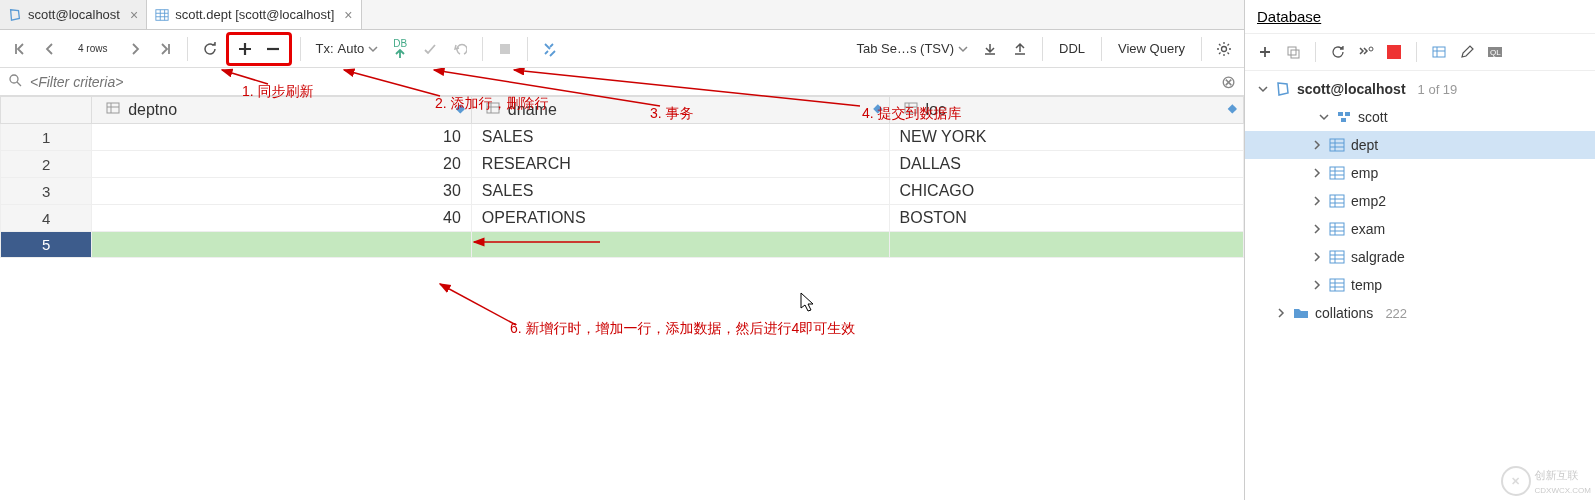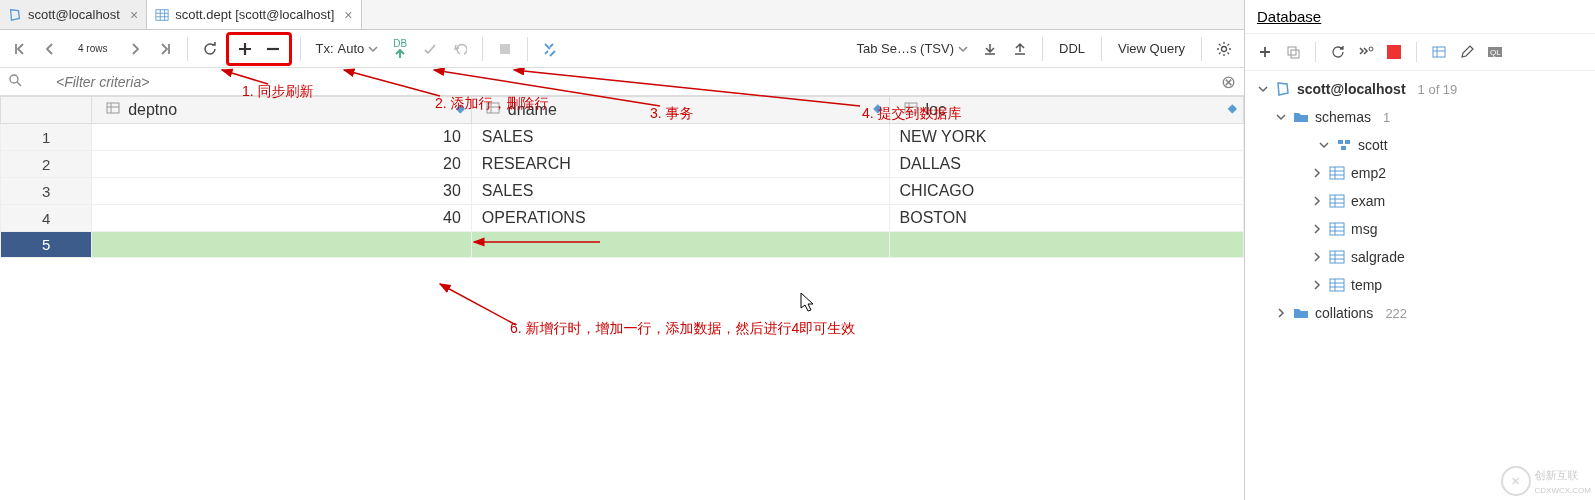--- a/index.html
+++ b/index.html
@@ -19,21 +19,21 @@
     .tb-btn { display: flex; align-items: center; justify-content: center; width: 28px; height: 28px; cursor: pointer; color: #c2410c; }
     .tb-sep { width: 1px; height: 24px; background: #ddd; margin: 0 6px; }
     .tb-text { padding: 0 8px; font-size: 13px; color: #333; }
     .tb-drop { display: flex; align-items: center; gap: 4px; padding: 0 6px; cursor: pointer; }
     .tb-drop svg.caret { width: 10px; height: 10px; }
     .row-count { padding: 0 12px; font-size: 10px; }
     .highlight-box { border: 3px solid #e60000; border-radius: 4px; display: flex; padding: 0 2px; }
     
     
     .filter-bar { display: flex; align-items: center; height: 28px; padding: 0 8px; gap: 8px; border-bottom: 1px solid #ddd; }
-    .filter-input { flex: 1; border: none; outline: none; font-style: italic; color: #888; font-size: 14px; margin-left: 26px; }
+    .filter-input { flex: 1; border: none; outline: none; font-style: italic; color: #888; font-size: 14px; }
     .filter-clear { color: #888; cursor: pointer; font-size: 18px; }
     
     
     .data-table { border-collapse: collapse; font-family: Consolas, "Courier New", monospace; font-size: 16px; }
     .data-table th { background: #f5f5f5; border: 1px solid #ddd; padding: 4px 14px; font-weight: normal; text-align: left; position: relative; }
     .data-table th .col-icon { margin-right: 8px; }
     .data-table th .sort-icon { position: absolute; right: 6px; color: #5b9bd5; font-size: 12px; }
     .data-table td { border: 1px solid #eee; padding: 4px 10px; }
     .row-num { background: #f5f5f5; text-align: center; width: 36px; font-family: -apple-system, Arial; font-size: 15px; color: #444; }
     .col-deptno { text-align: right; width: 150px; }
@@ -373,128 +373,130 @@
           </svg>
         </span>
       <span class="tree-icon">
           <svg viewBox="0 0 16 16">
             <path d="M3 2 L12 3 L13 12 L4 14 Z" fill="none" stroke="#5b9bd5" stroke-width="1.5"></path>
           </svg>
         </span>
       <span class="tree-label bold">scott@localhost</span>
       <span class="tree-count">1 of 19</span>
     </div>
-    <div class="tree-row indent-1">
-      <span class="tree-arrow">
-          <svg viewBox="0 0 10 10">
-            <path d="M1 3l4 4 4-4" fill="none" stroke="#666" stroke-width="1.5"></path>
-          </svg>
-        </span>
-      <span class="tree-icon">
-          <svg viewBox="0 0 16 16">
-            <path d="M1 4h5l2 2h7v7H1z" fill="#5b9bd5"></path>
-          </svg>
-        </span>
-      <span class="tree-label">schemas</span>
-      <span class="tree-count">1</span>
-    </div>
     <div class="tree-row indent-2">
       <span class="tree-arrow">
           <svg viewBox="0 0 10 10">
             <path d="M1 3l4 4 4-4" fill="none" stroke="#666" stroke-width="1.5"></path>
           </svg>
         </span>
       <span class="tree-icon">
           <svg viewBox="0 0 16 16">
             <rect x="2" y="3" width="5" height="4" fill="#5b9bd5"></rect>
             <rect x="9" y="3" width="5" height="4" fill="#5b9bd5"></rect>
             <rect x="5" y="9" width="5" height="4" fill="#5b9bd5"></rect>
           </svg>
         </span>
       <span class="tree-label">scott</span>
     </div>
     <div id="table-nodes">
-        <div class="tree-row indent-3">
+        <div class="tree-row indent-3 selected">
           <span class="tree-arrow">
             <svg viewBox="0 0 10 10">
               <path d="M3 1l4 4-4 4" fill="none" stroke="#666" stroke-width="1.5"></path>
             </svg>
           </span>
     <span class="tree-icon">
             <svg viewBox="0 0 16 16">
               <rect x="1" y="2" width="14" height="12" fill="none" stroke="#5b9bd5"></rect>
               <line x1="1" y1="6" x2="15" y2="6" stroke="#5b9bd5"></line>
               <line x1="1" y1="10" x2="15" y2="10" stroke="#5b9bd5"></line>
               <line x1="6" y1="2" x2="6" y2="14" stroke="#5b9bd5"></line>
             </svg>
           </span>
-    <span class="tree-label">emp2</span>
+    <span class="tree-label">dept</span>
         </div>
         <div class="tree-row indent-3">
           <span class="tree-arrow">
             <svg viewBox="0 0 10 10">
               <path d="M3 1l4 4-4 4" fill="none" stroke="#666" stroke-width="1.5"></path>
             </svg>
           </span>
     <span class="tree-icon">
             <svg viewBox="0 0 16 16">
               <rect x="1" y="2" width="14" height="12" fill="none" stroke="#5b9bd5"></rect>
               <line x1="1" y1="6" x2="15" y2="6" stroke="#5b9bd5"></line>
               <line x1="1" y1="10" x2="15" y2="10" stroke="#5b9bd5"></line>
               <line x1="6" y1="2" x2="6" y2="14" stroke="#5b9bd5"></line>
             </svg>
           </span>
-    <span class="tree-label">exam</span>
+    <span class="tree-label">emp</span>
         </div>
         <div class="tree-row indent-3">
           <span class="tree-arrow">
             <svg viewBox="0 0 10 10">
               <path d="M3 1l4 4-4 4" fill="none" stroke="#666" stroke-width="1.5"></path>
             </svg>
           </span>
     <span class="tree-icon">
             <svg viewBox="0 0 16 16">
               <rect x="1" y="2" width="14" height="12" fill="none" stroke="#5b9bd5"></rect>
               <line x1="1" y1="6" x2="15" y2="6" stroke="#5b9bd5"></line>
               <line x1="1" y1="10" x2="15" y2="10" stroke="#5b9bd5"></line>
               <line x1="6" y1="2" x2="6" y2="14" stroke="#5b9bd5"></line>
             </svg>
           </span>
-    <span class="tree-label">msg</span>
+    <span class="tree-label">emp2</span>
         </div>
         <div class="tree-row indent-3">
           <span class="tree-arrow">
             <svg viewBox="0 0 10 10">
               <path d="M3 1l4 4-4 4" fill="none" stroke="#666" stroke-width="1.5"></path>
             </svg>
           </span>
     <span class="tree-icon">
             <svg viewBox="0 0 16 16">
               <rect x="1" y="2" width="14" height="12" fill="none" stroke="#5b9bd5"></rect>
               <line x1="1" y1="6" x2="15" y2="6" stroke="#5b9bd5"></line>
               <line x1="1" y1="10" x2="15" y2="10" stroke="#5b9bd5"></line>
               <line x1="6" y1="2" x2="6" y2="14" stroke="#5b9bd5"></line>
             </svg>
           </span>
-    <span class="tree-label">salgrade</span>
+    <span class="tree-label">exam</span>
         </div>
         <div class="tree-row indent-3">
           <span class="tree-arrow">
             <svg viewBox="0 0 10 10">
               <path d="M3 1l4 4-4 4" fill="none" stroke="#666" stroke-width="1.5"></path>
             </svg>
           </span>
     <span class="tree-icon">
             <svg viewBox="0 0 16 16">
               <rect x="1" y="2" width="14" height="12" fill="none" stroke="#5b9bd5"></rect>
               <line x1="1" y1="6" x2="15" y2="6" stroke="#5b9bd5"></line>
               <line x1="1" y1="10" x2="15" y2="10" stroke="#5b9bd5"></line>
               <line x1="6" y1="2" x2="6" y2="14" stroke="#5b9bd5"></line>
             </svg>
           </span>
+    <span class="tree-label">salgrade</span>
+        </div>
+        <div class="tree-row indent-3">
+          <span class="tree-arrow">
+            <svg viewBox="0 0 10 10">
+              <path d="M3 1l4 4-4 4" fill="none" stroke="#666" stroke-width="1.5"></path>
+            </svg>
+          </span>
+    <span class="tree-icon">
+            <svg viewBox="0 0 16 16">
+              <rect x="1" y="2" width="14" height="12" fill="none" stroke="#5b9bd5"></rect>
+              <line x1="1" y1="6" x2="15" y2="6" stroke="#5b9bd5"></line>
+              <line x1="1" y1="10" x2="15" y2="10" stroke="#5b9bd5"></line>
+              <line x1="6" y1="2" x2="6" y2="14" stroke="#5b9bd5"></line>
+            </svg>
+          </span>
     <span class="tree-label">temp</span>
         </div>
       </div>
     <div class="tree-row indent-1">
       <span class="tree-arrow">
           <svg viewBox="0 0 10 10">
             <path d="M3 1l4 4-4 4" fill="none" stroke="#666" stroke-width="1.5"></path>
           </svg>
         </span>
       <span class="tree-icon">

